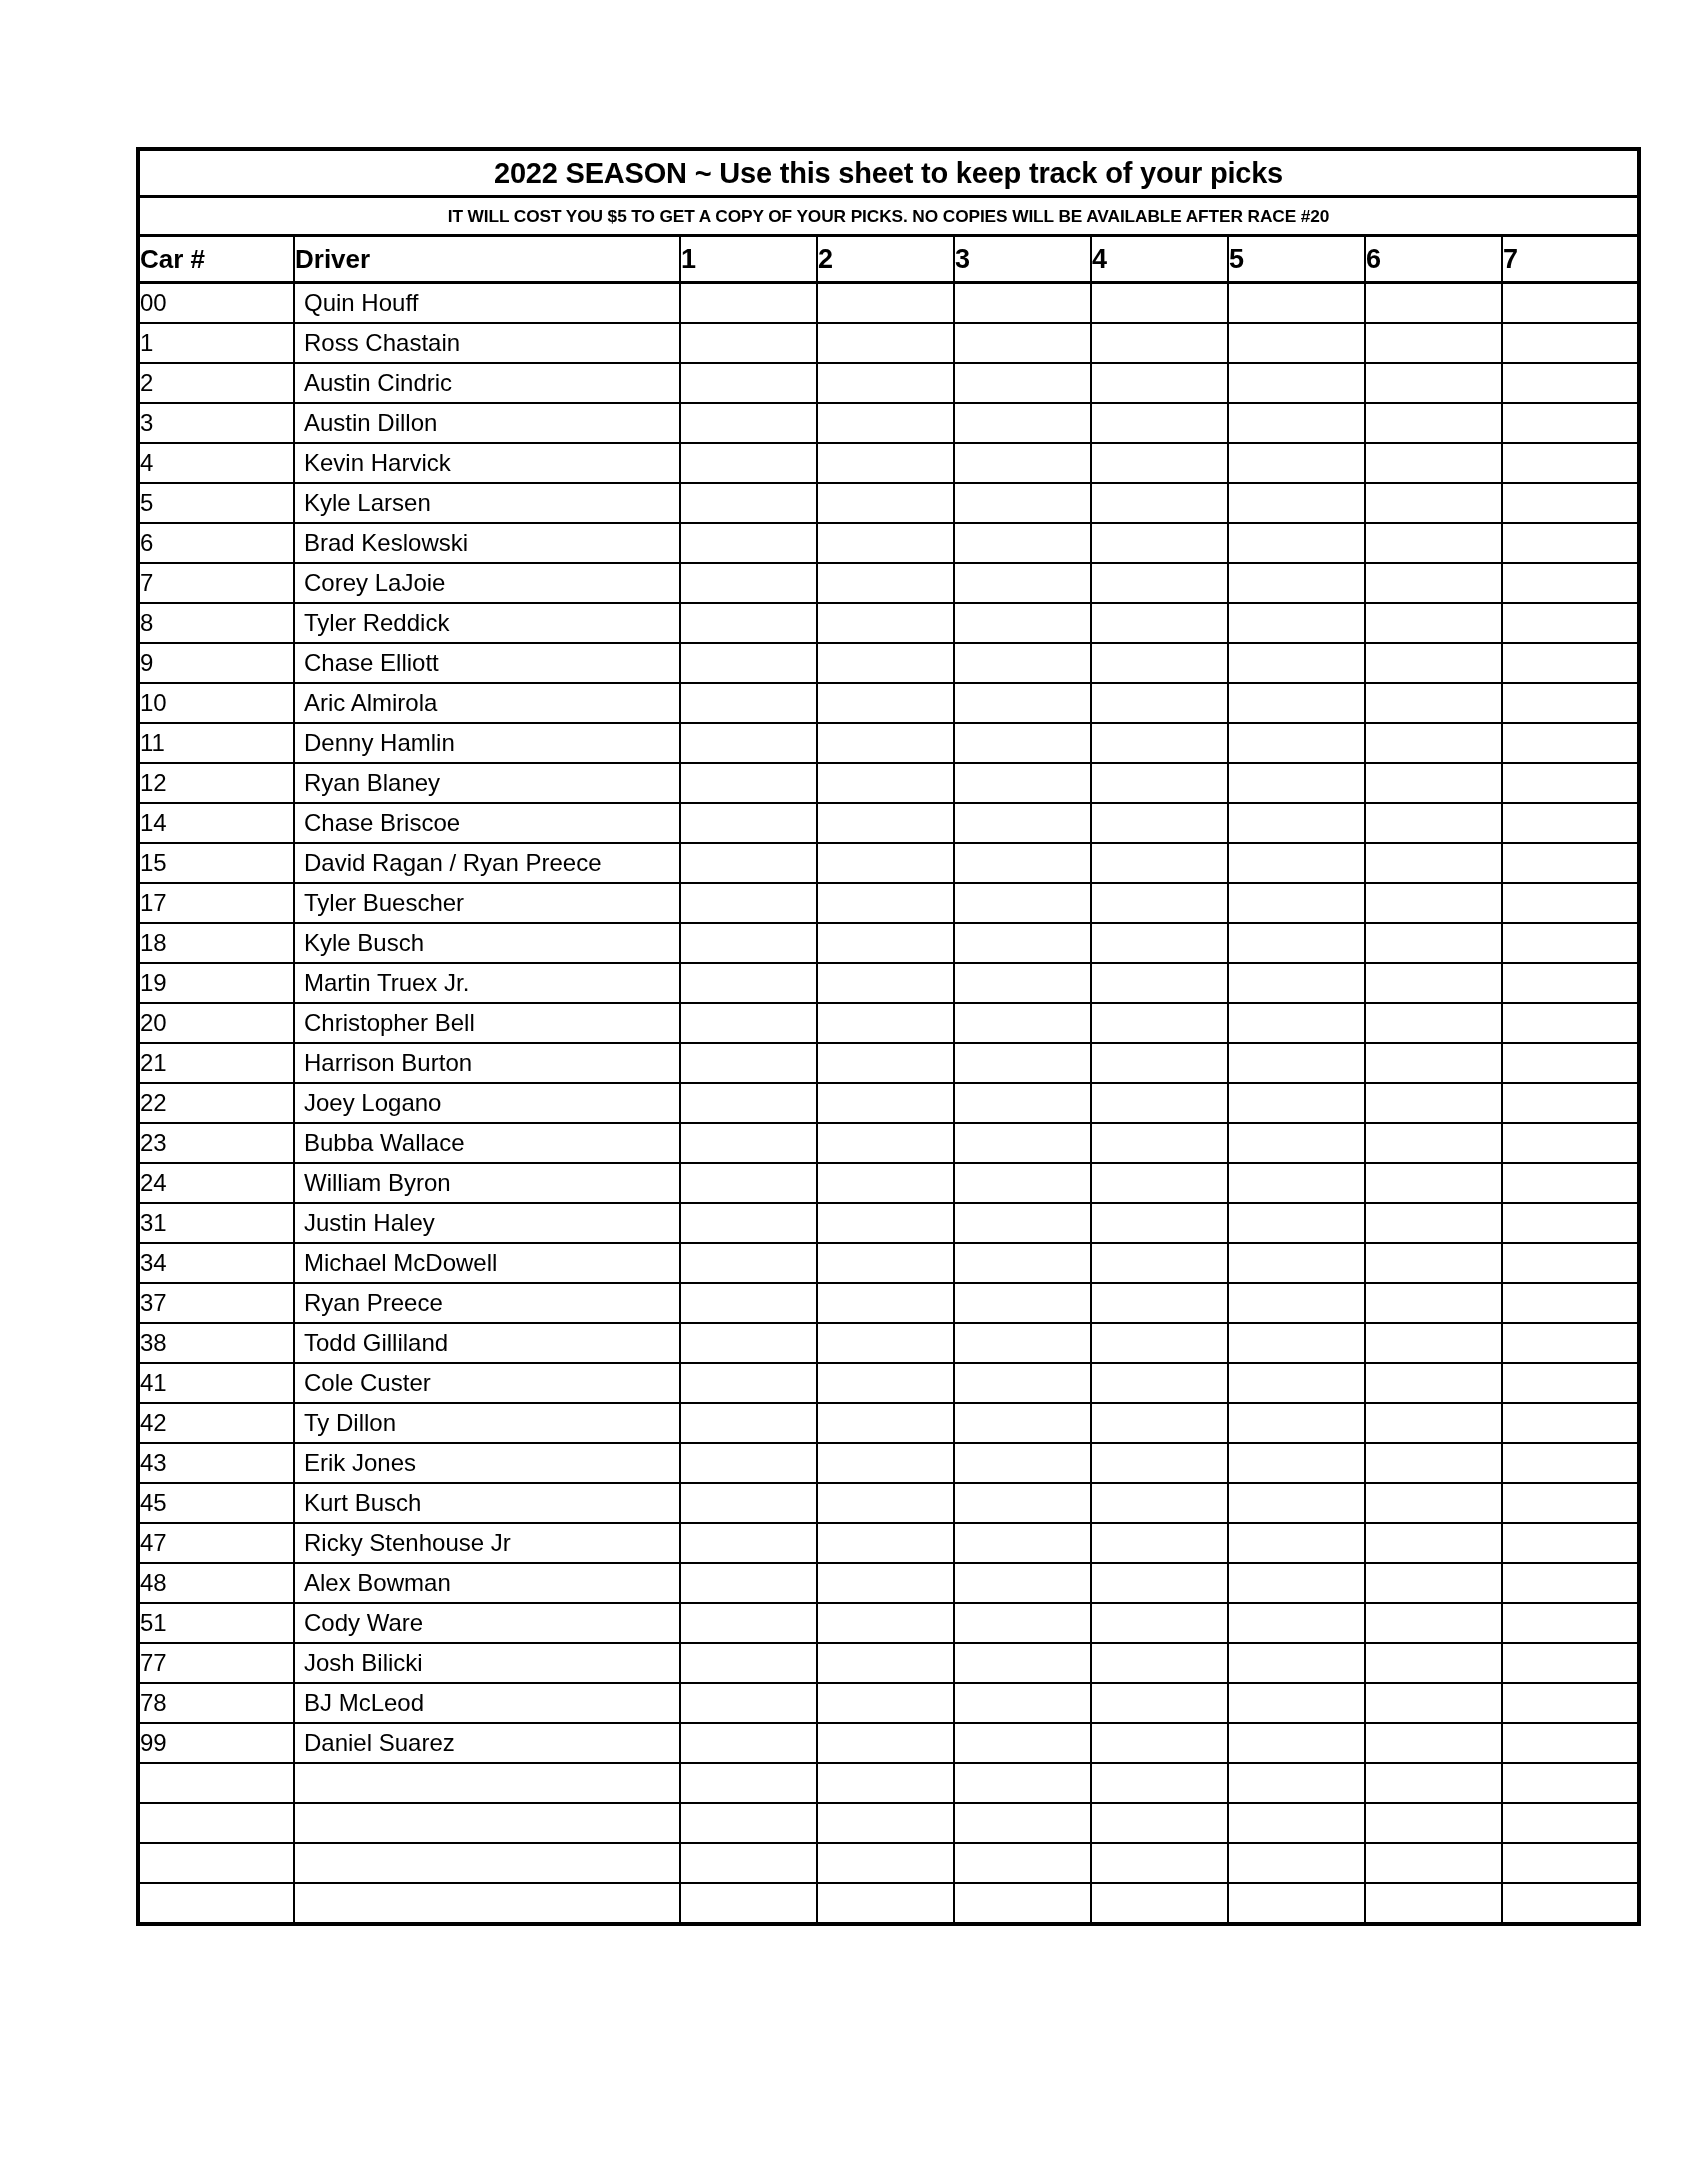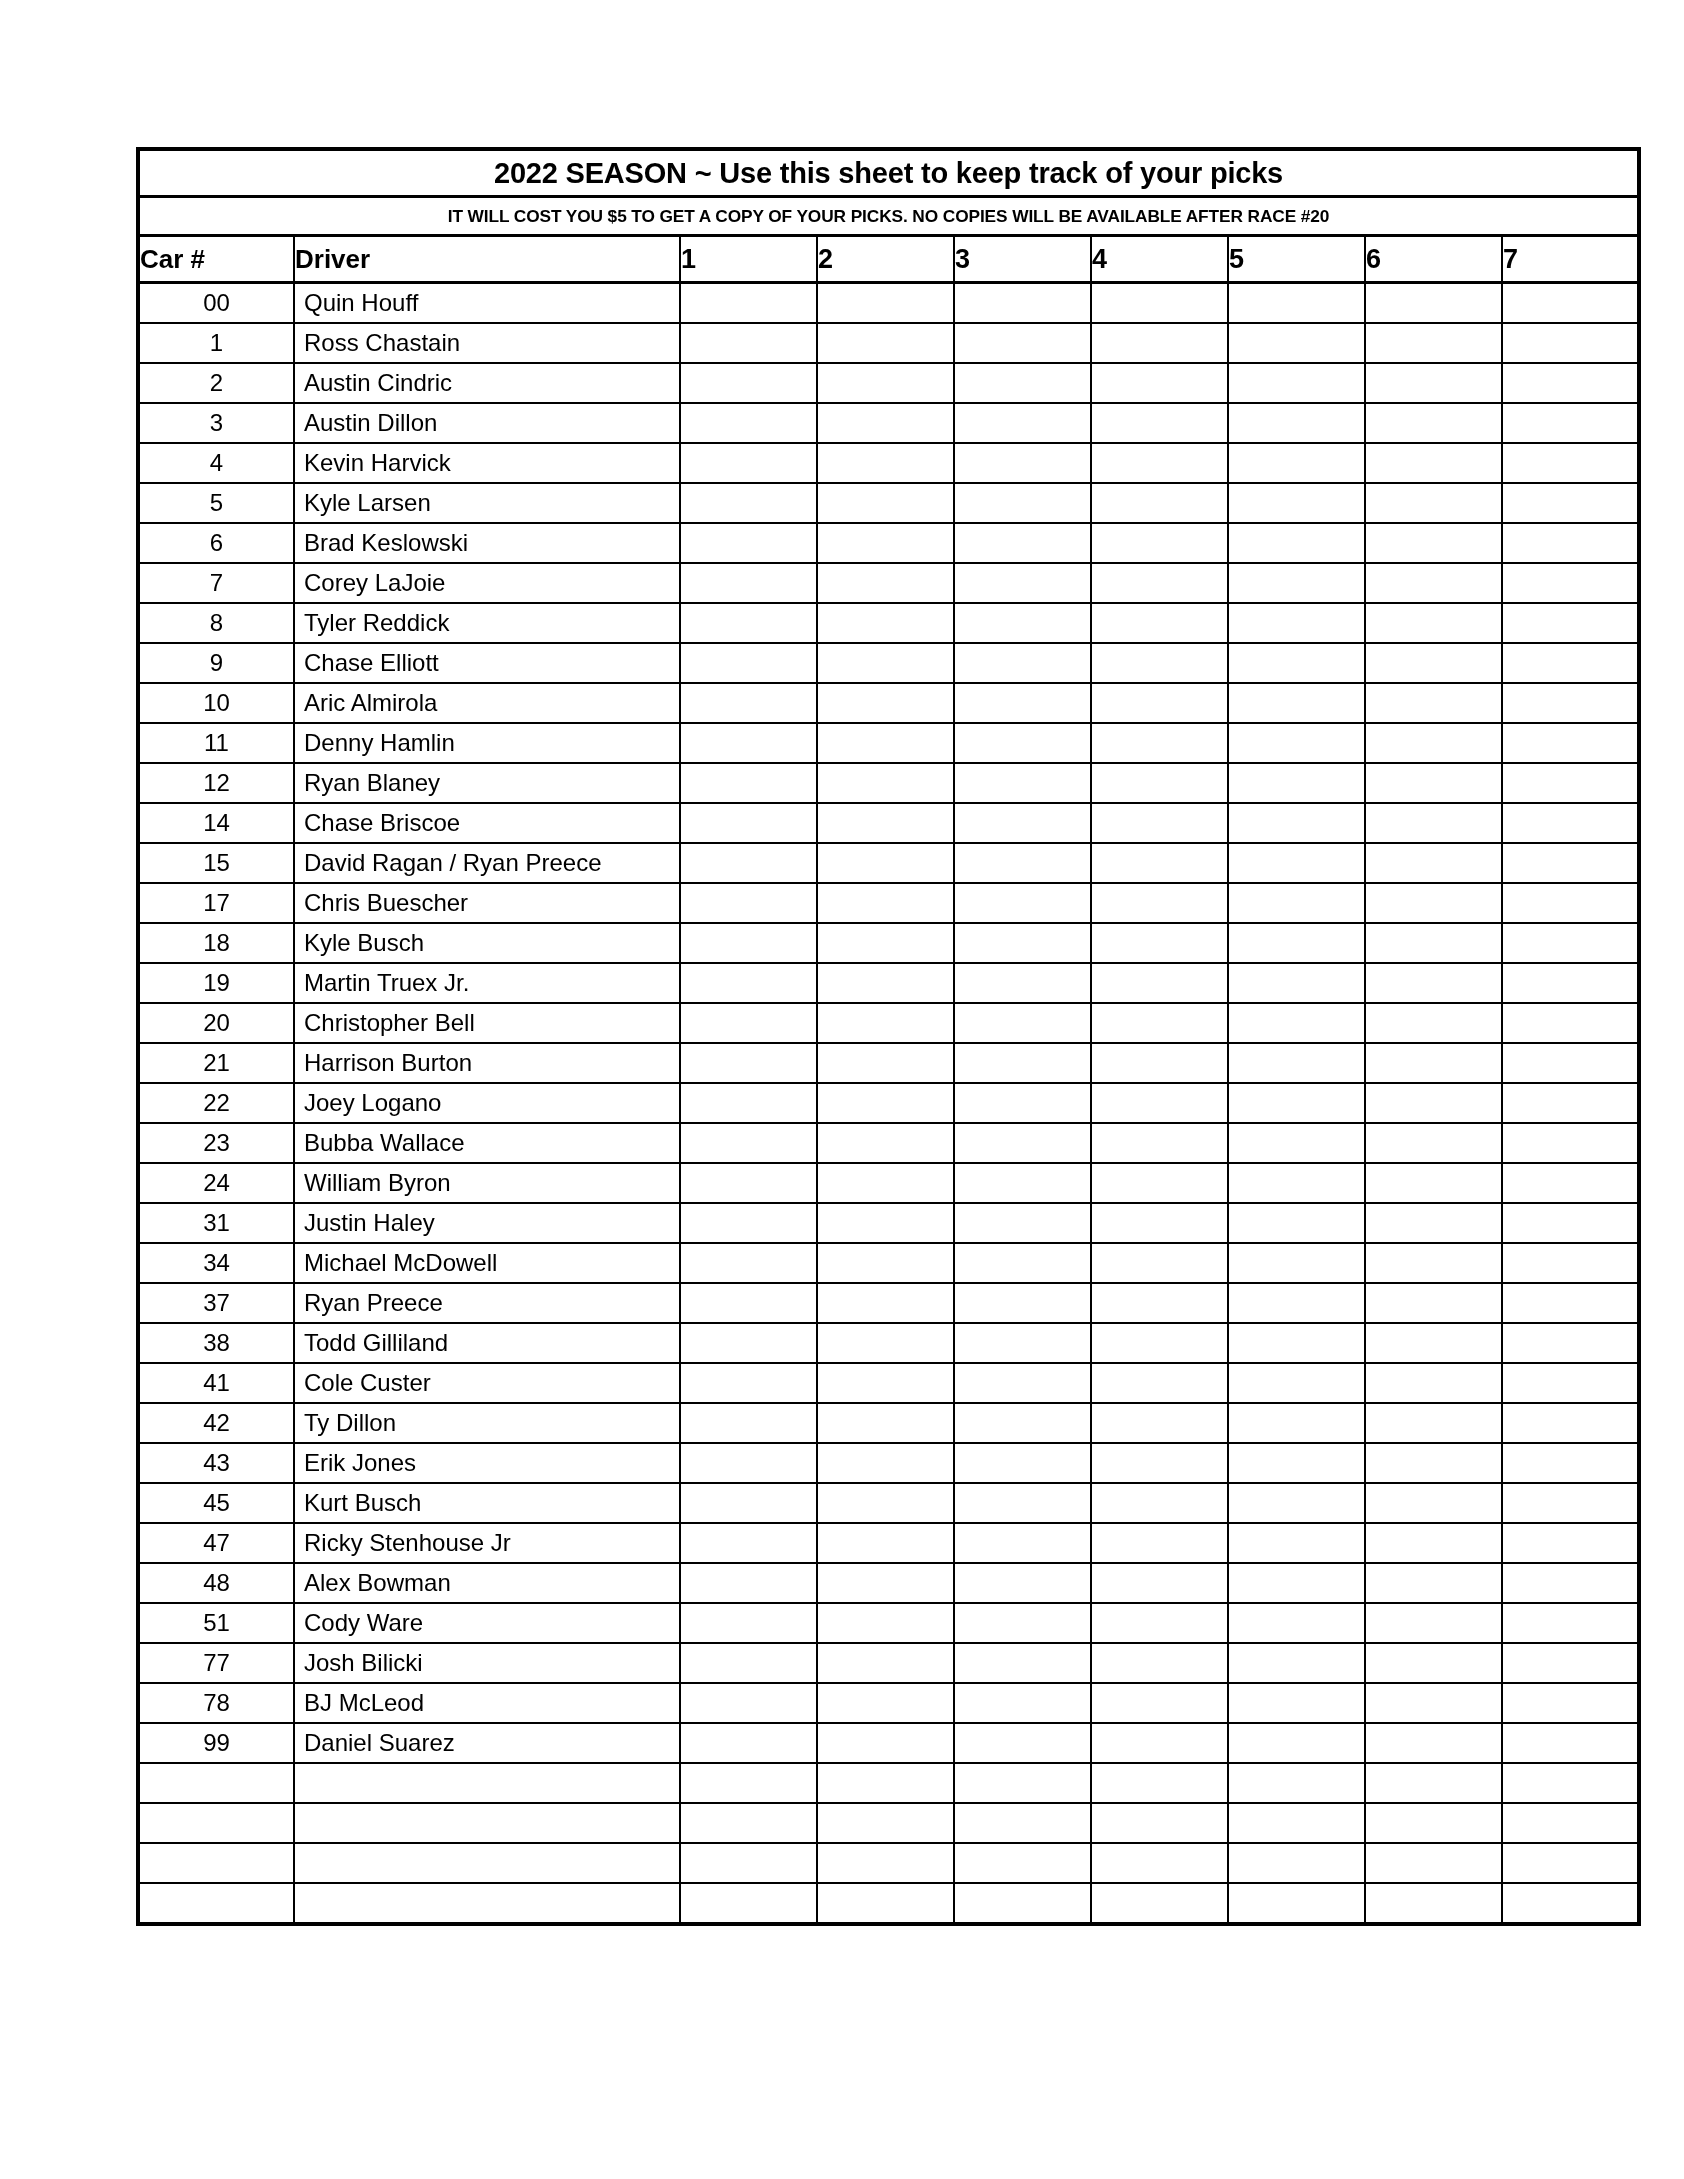--- a/index.html
+++ b/index.html
@@ -65,21 +65,21 @@
     border-bottom: 3px solid #000 !important;
   }
   .hdr.num { font-size: 27px; }
 
   .row-cell {
     height: 38px;
   }
   tr.data-row td { height: 38px; }
 
   .car-cell {
-    text-align: center;
+    text-align: left;
     vertical-align: middle;
     font-size: 24px;
     font-weight: normal;
   }
   .driver-cell {
     text-align: left;
     vertical-align: middle;
     font-size: 24px;
     padding-left: 9px !important;
     white-space: nowrap;
@@ -294,21 +294,21 @@
           <td class="pick-cell row-cell"></td>
           <td class="pick-cell row-cell"></td>
           <td class="pick-cell row-cell"></td>
           <td class="pick-cell row-cell"></td>
           <td class="pick-cell row-cell"></td>
           <td class="pick-cell row-cell"></td>
           <td class="pick-cell row-cell"></td>
         </tr>
         <tr class="data-row">
           <td class="car-cell row-cell">17</td>
-          <td class="driver-cell row-cell">Chris Buescher</td>
+          <td class="driver-cell row-cell">Tyler Buescher</td>
           <td class="pick-cell row-cell"></td>
           <td class="pick-cell row-cell"></td>
           <td class="pick-cell row-cell"></td>
           <td class="pick-cell row-cell"></td>
           <td class="pick-cell row-cell"></td>
           <td class="pick-cell row-cell"></td>
           <td class="pick-cell row-cell"></td>
         </tr>
         <tr class="data-row">
           <td class="car-cell row-cell">18</td>

